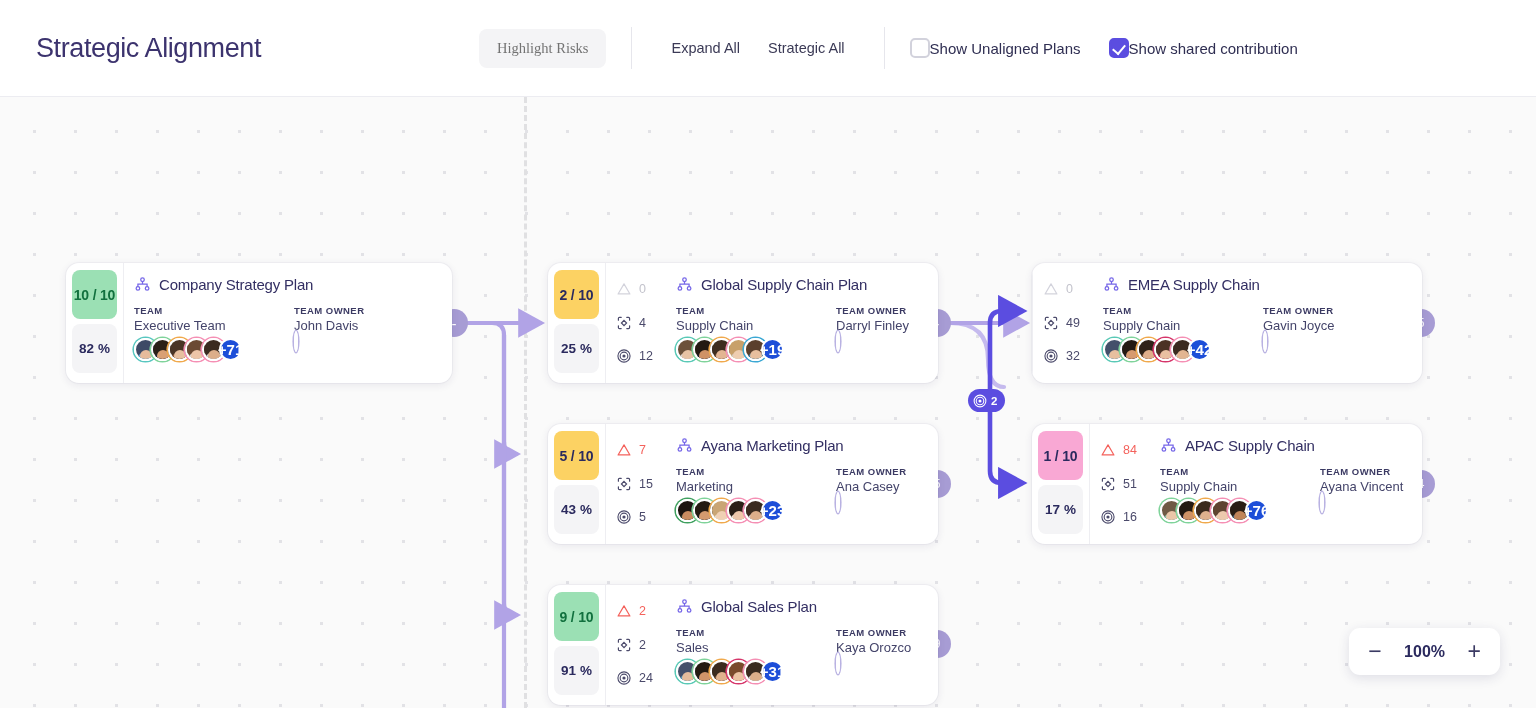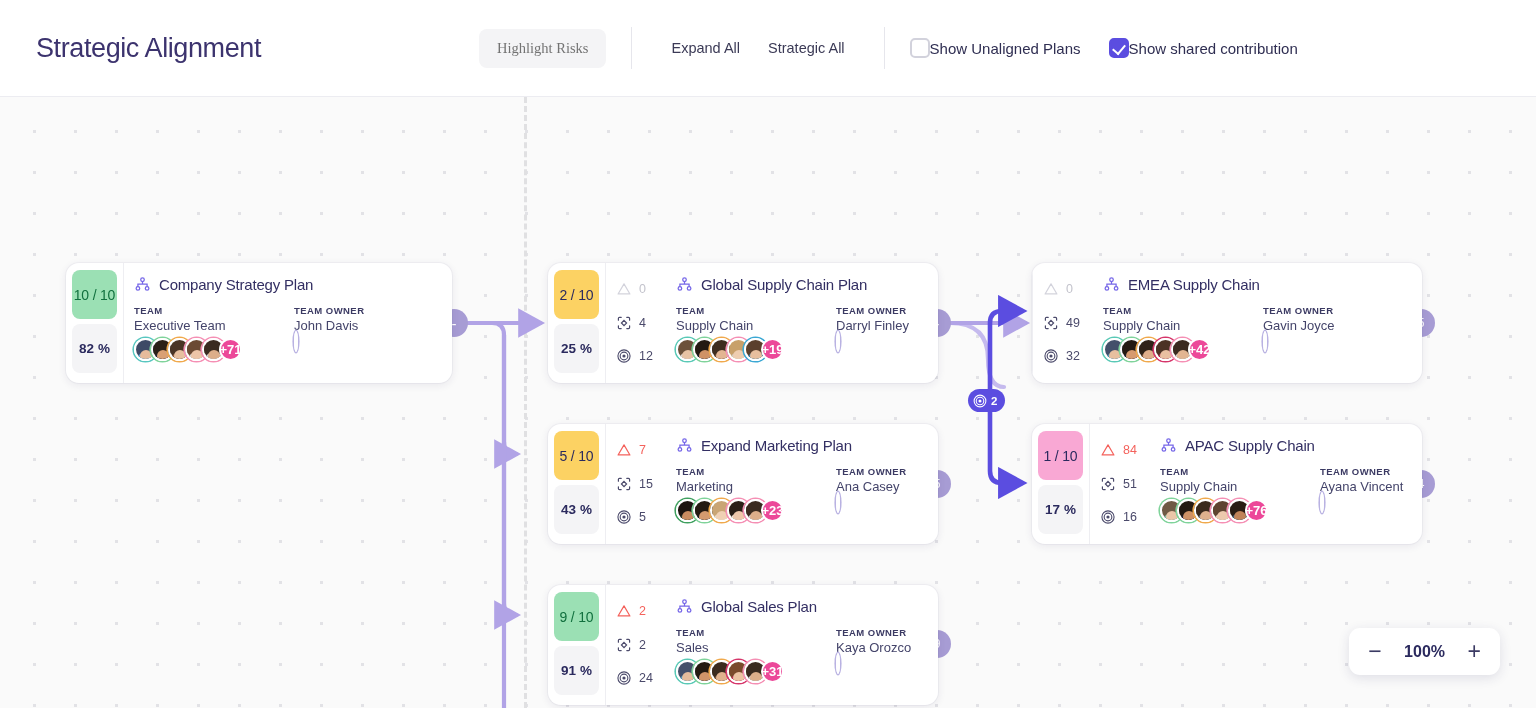--- a/index.html
+++ b/index.html
@@ -122,21 +122,21 @@
     flex: 0 0 57px;
     padding: 7px 6px;
     display: flex;
     flex-direction: column;
     gap: 5px;
   }
   .score {
     height: 49px;
     border-radius: 8px;
     display: flex; align-items: center; justify-content: center;
-    font-size: 14px; font-weight: normal;
+    font-size: 14px; font-weight: bold;
     letter-spacing: -0.2px;
   }
   .score.green { background: #9be0b4; color: #11703e; }
   .score.yellow { background: #fcd263; color: #2b2a5e; }
   .score.red { background: #f9a8d4; color: #2b2a5e; }
   .pct {
     height: 49px;
     border-radius: 8px;
     background: #f4f4f6;
     display: flex; align-items: center; justify-content: center;
@@ -197,22 +197,22 @@
     background: var(--skin, #e2b293);
   }
   .av i::before {
     content: ""; position: absolute;
     left: 50%; bottom: -3px; transform: translateX(-50%);
     width: 19px; height: 10px; border-radius: 9px 9px 0 0;
     background: var(--shirt, #42506b);
   }
   .av-more {
     width: 23px; height: 23px; border-radius: 50%;
-    background: #ec4899; color: #fff;
-    font-size: 13px; font-weight: bold;
+    background: #1d4ed8; color: #fff;
+    font-size: 15px; font-weight: bold;
     display: flex; align-items: center; justify-content: center;
     border: 2px solid #fff;
     position: relative; z-index: 3;
   }
   .owner-av {
     width: 23px; height: 23px; border-radius: 50%;
     overflow: hidden; position: relative;
     border: 2px solid #fff;
     box-shadow: 0 0 0 1.6px #b9b2e2;
     margin-top: 5px;
@@ -570,21 +570,21 @@
       <div class="maincol">
         <div class="plan-title-row">
           <svg width="17" height="17" viewBox="0 0 20 20">
               <g stroke="#7667e8" stroke-width="1.5" fill="none">
                 <circle cx="10" cy="4.4" r="2.1"></circle>
                 <circle cx="4.6" cy="14.6" r="2.1"></circle>
                 <circle cx="15.4" cy="14.6" r="2.1"></circle>
                 <path d="M10 6.5v3.1M4.6 12.5V9.6h10.8v2.9"></path>
               </g>
             </svg>
-          <span class="plan-title">Expand Marketing Plan</span>
+          <span class="plan-title">Ayana Marketing Plan</span>
         </div>
         <div class="meta-row">
           <div class="meta-team">
             <div class="meta-label">TEAM</div>
             <div class="meta-val">Marketing</div>
             <div class="avrow">
               <span class="av" style="--ring:#3fa05f;--hair:#1d1410;--skin:#c98b60;--shirt:#2a3a2c;">
                   <i></i>
                 </span>
               <span class="av" style="--ring:#7fd39a;--hair:#241a12;--skin:#d39a6f;--shirt:#1c1c2e;">

